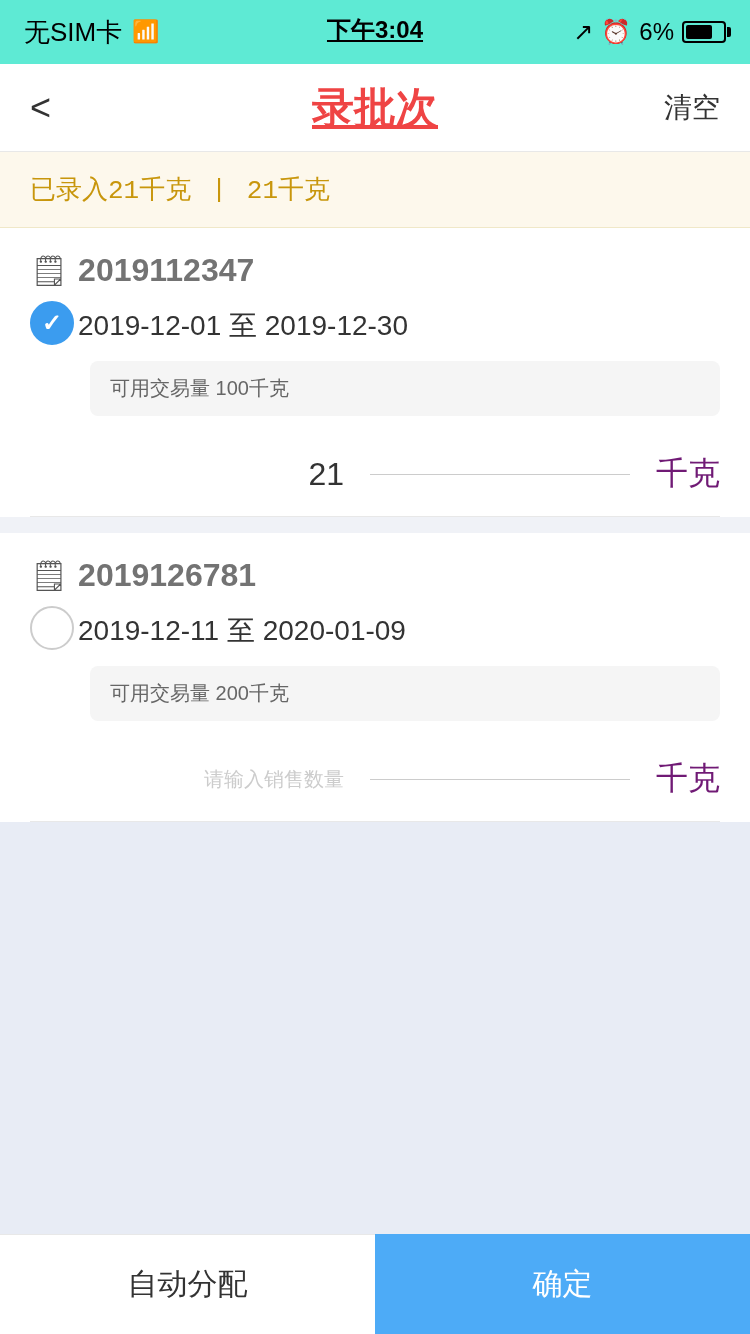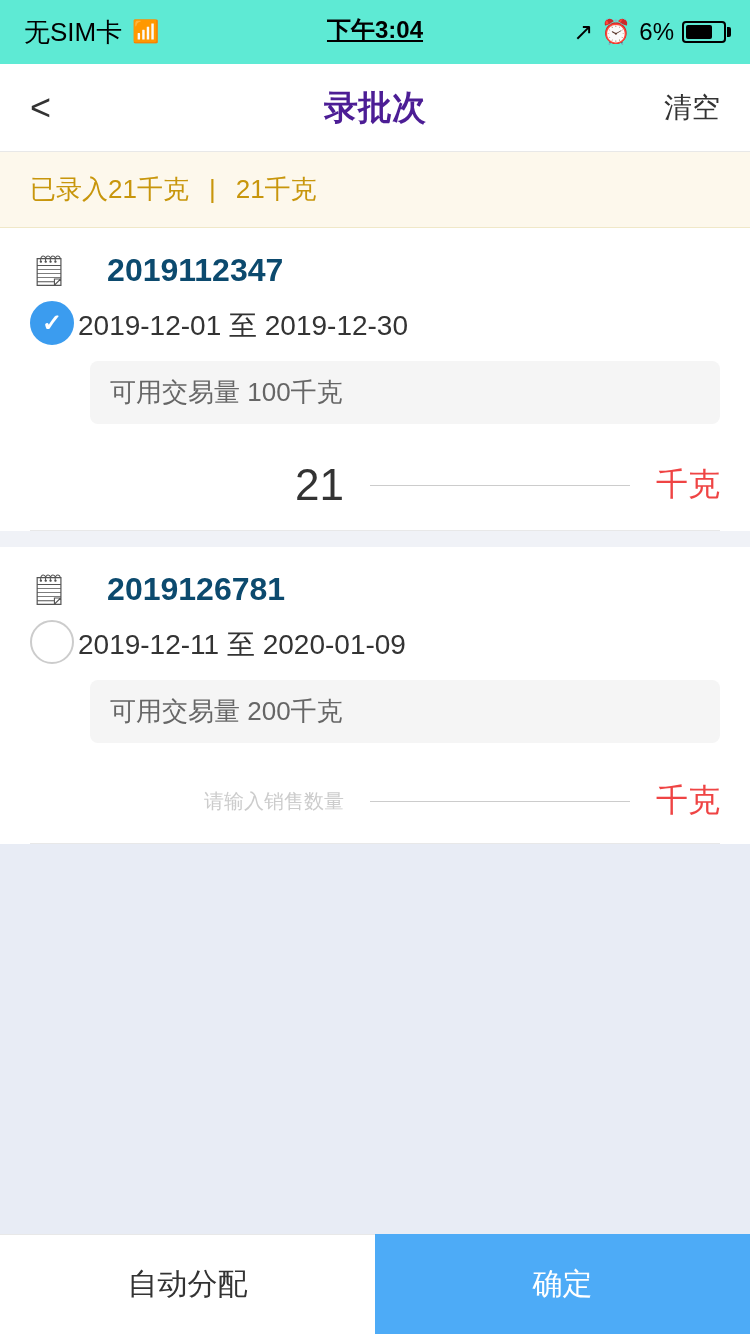--- a/index.html
+++ b/index.html
@@ -83,42 +83,44 @@
       padding: 0 30px;
       border-bottom: 1px solid #e8e8e8;
       position: relative;
     }
     .nav-back {
       font-size: 36px;
       color: #333;
       cursor: pointer;
     }
     .nav-title {
-      font-size: 34px;
+      font-size: 42px;
       font-weight: 600;
-      color: #4c1d95;
+      color: #ef4444;
       position: absolute;
       left: 50%;
       transform: translateX(-50%);
+      text-decoration: underline;
     }
     .nav-action {
       font-size: 28px;
       color: #333;
       cursor: pointer;
       text-align: right;
     }
 
     
     .summary-bar {
       background: #fdf8ec;
       padding: 20px 30px;
       display: flex;
       align-items: center;
       gap: 20px;
       border-bottom: 1px solid #f0e8c8;
+      font-family: Liberation Mono, monospace;
     }
     .summary-item {
       font-size: 26px;
       color: #c8960c;
     }
     .summary-divider {
       color: #c8960c;
       font-size: 26px;
     }
 
@@ -134,22 +136,21 @@
       gap: 10px;
       margin-bottom: 12px;
     }
     .batch-icon {
       font-size: 30px;
       color: #555;
     }
     .batch-id {
       font-size: 32px;
       font-weight: 600;
-      color: #0c4a6e;
-      margin-left: 29px;
+      color: #737373;
     }
     .batch-row {
       display: flex;
       align-items: flex-end;
       gap: 4px;
       margin-bottom: 16px;
     }
     .radio-btn {
       width: 44px;
       height: 44px;
@@ -173,40 +174,40 @@
     }
     .batch-date {
       font-size: 28px;
       color: #333;
     }
     .available-qty {
       margin: 0 0 0 60px;
       background: #f5f5f5;
       border-radius: 8px;
       padding: 14px 20px;
-      font-size: 26px;
+      font-size: 20px;
       color: #666;
       margin-bottom: 20px;
     }
     .qty-input-row {
       display: flex;
       align-items: center;
       justify-content: flex-end;
       gap: 16px;
       padding: 16px 0 20px 0;
       border-bottom: 1px solid #e8e8e8;
     }
     .qty-value {
-      font-size: 44px;
+      font-size: 32px;
       font-weight: 500;
       color: #333;
     }
     .qty-unit {
       font-size: 32px;
-      color: #ef4444;
+      color: #701a75;
     }
     .qty-input-placeholder {
       font-size: 20px;
       color: #ccc;
     }
     .qty-underline {
       flex: 1;
       height: 1px;
       background: #ccc;
       margin: 0 10px;

